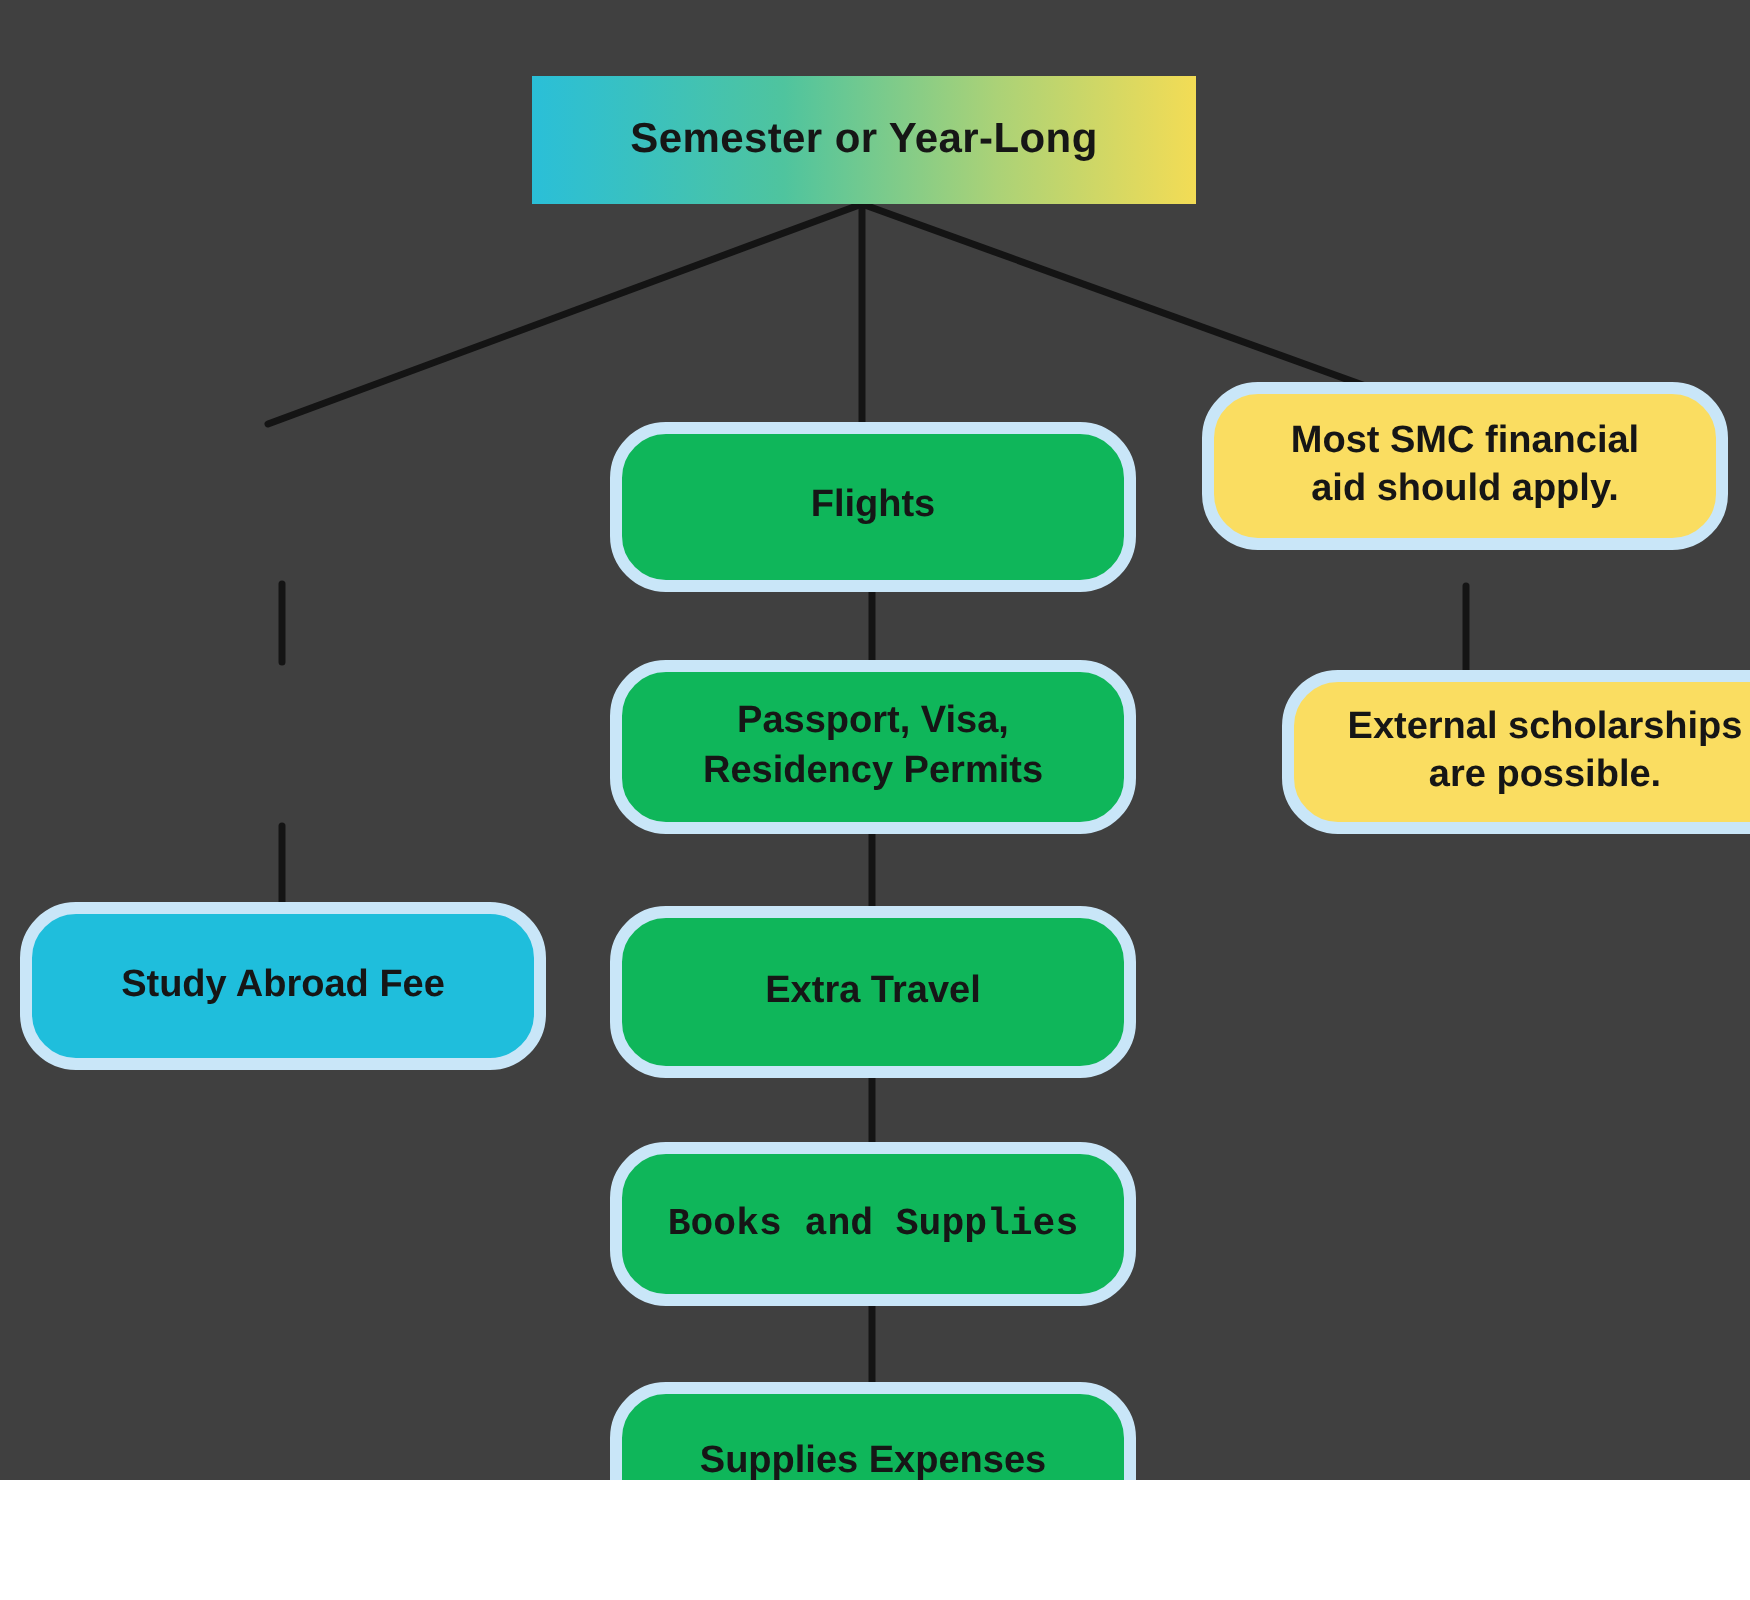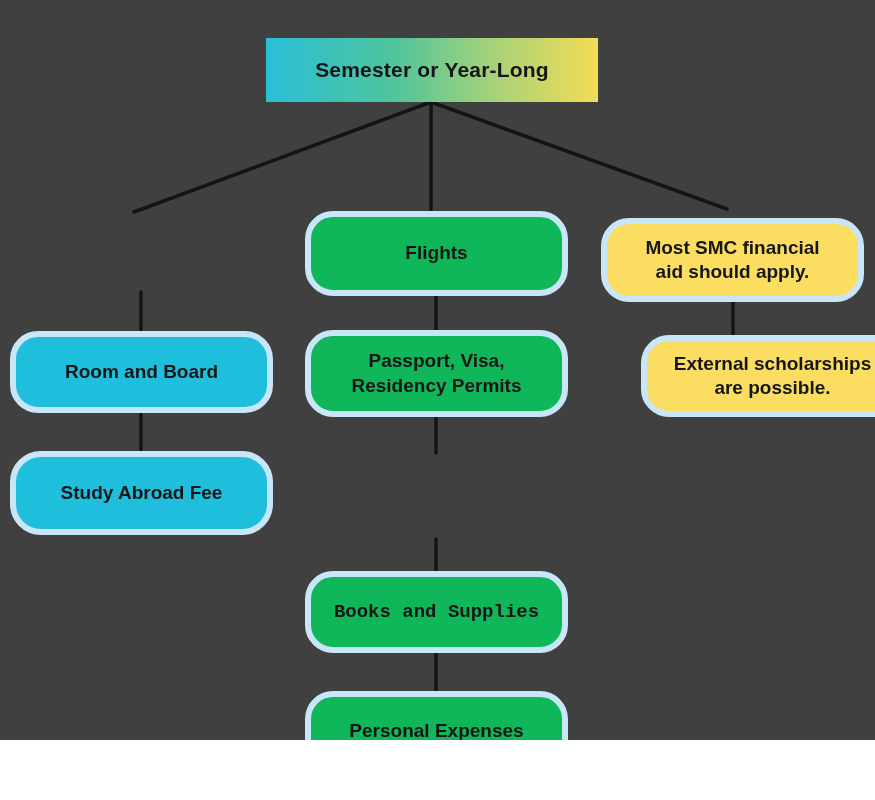--- a/index.html
+++ b/index.html
@@ -79,42 +79,42 @@
     <line class="connector" x1="436" y1="539" x2="436" y2="571"></line>
     <line class="connector" x1="436" y1="653" x2="436" y2="691"></line>
 
     <line class="connector" x1="733" y1="293" x2="733" y2="335"></line>
   </svg>
 
   <div class="root-node">
     <span class="node-label">Semester or Year-Long</span>
   </div>
 
-  <div class="node node-cyan" style="left:10px; top:331px; width:263px; height:82px;">
-    <span class="node-label">Room and Board</span>
-  </div>
-  <div class="node node-cyan" style="left:10px; top:451px; width:263px; height:84px;border-radius:31px;">
+  <div class="node node-cyan" style="left:10px; top:451px; width:263px; height:84px;">
     <span class="node-label">Study Abroad Fee</span>
   </div>
 
   <div class="node node-green" style="left:305px; top:211px; width:263px; height:85px;">
     <span class="node-label">Flights</span>
   </div>
   <div class="node node-green" style="left:305px; top:330px; width:263px; height:87px;text-align:center;">
     <span class="node-label">Passport, Visa,
 Residency Permits</span>
   </div>
+  <div class="node node-green" style="left:305px; top:453px; width:263px; height:86px;">
+    <span class="node-label">Extra Travel</span>
+  </div>
   <div class="node node-green" style="left:305px; top:571px; width:263px; height:82px;font-family:Liberation Mono, monospace;">
     <span class="node-label">Books and Supplies</span>
   </div>
   <div class="node node-green" style="left:305px; top:691px; width:263px; height:81px;">
-    <span class="node-label">Personal Expenses</span>
+    <span class="node-label">Supplies Expenses</span>
   </div>
 
-  <div class="node node-yellow" style="left:601px; top:218px; width:263px; height:84px;">
+  <div class="node node-yellow" style="left:601px; top:191px; width:263px; height:84px;">
     <span class="node-label">Most SMC financial
 aid should apply.</span>
   </div>
   <div class="node node-yellow" style="left:601px; top:335px; width:263px; height:82px;margin-left:40px;">
     <span class="node-label">External scholarships
 are possible.</span>
   </div>
 
 </div>
 

